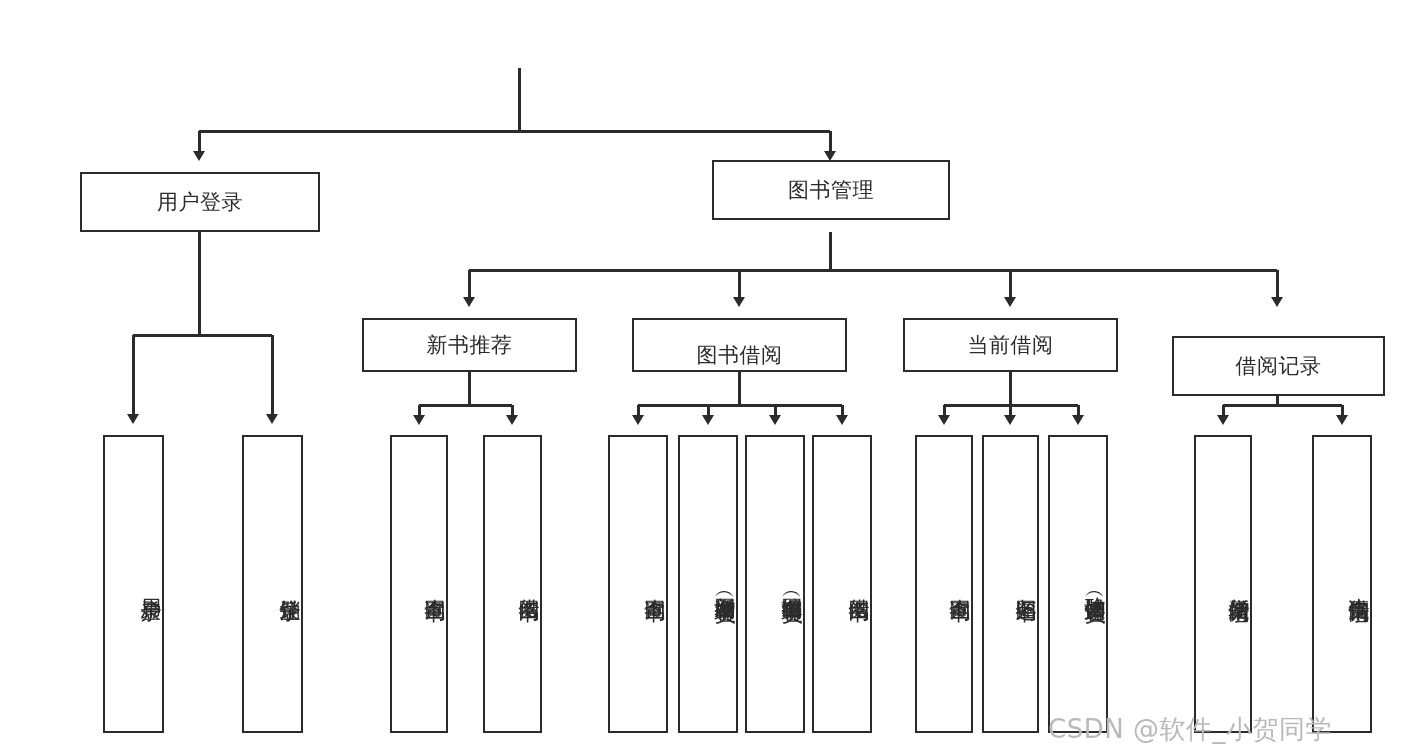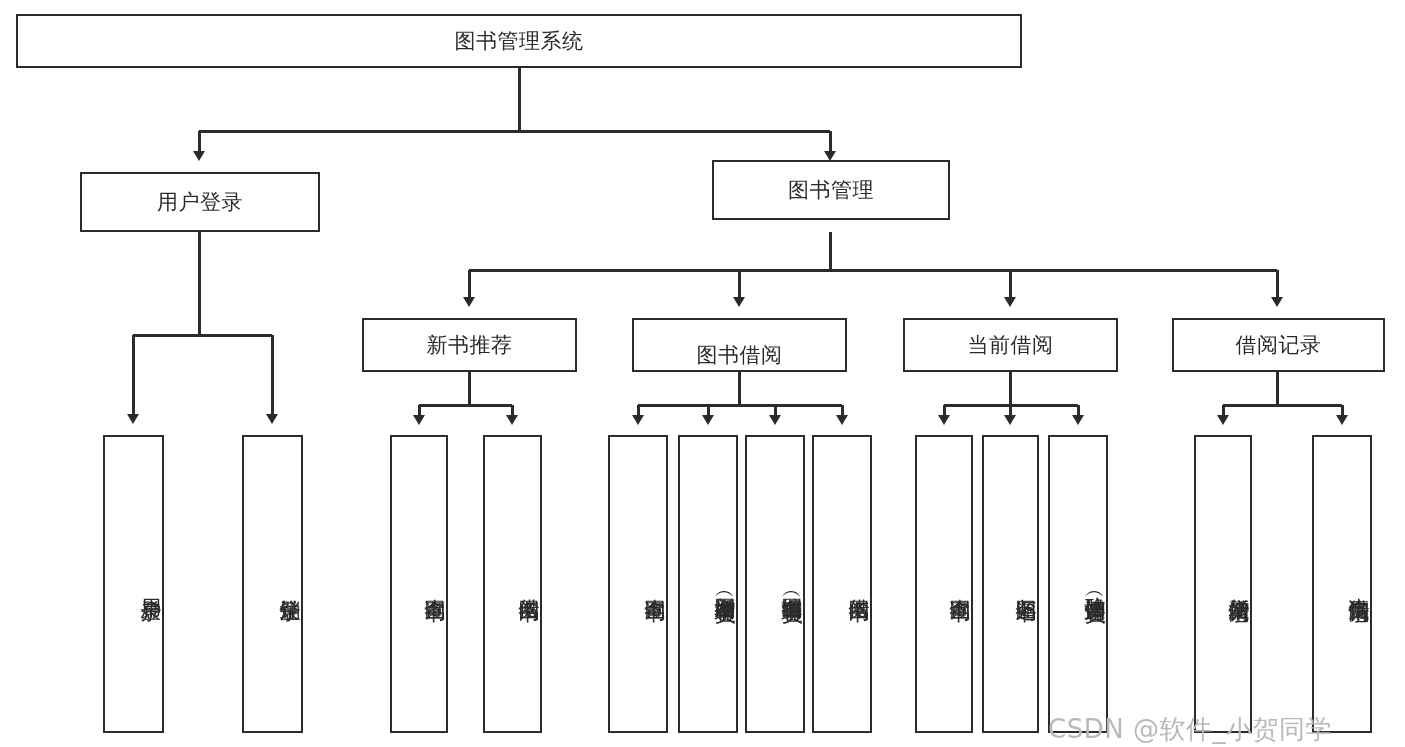--- a/index.html
+++ b/index.html
@@ -116,41 +116,38 @@
       <path d="M1010,405 L1010,416" marker-end="url(#arrow)"></path>
       <path d="M1078,405 L1078,416" marker-end="url(#arrow)"></path>
 
       <path d="M1277,372 L1277,405"></path>
       <path d="M1223,405 L1342,405"></path>
       <path d="M1223,405 L1223,416" marker-end="url(#arrow)"></path>
       <path d="M1342,405 L1342,416" marker-end="url(#arrow)"></path>
     </g>
   </svg>
 
-  <div class="node horiz" id="n-root" style="left: 16px; top: 14px; width: 1006px; height: 54px;">
-    <span>图书管理系统</span>
-  </div>
 
   <div class="node horiz" id="n-l2-0" style="left: 80px; top: 172px; width: 240px; height: 60px;">
     <span>用户登录</span>
   </div>
   <div class="node horiz" id="n-l2-1" style="left: 712px; top: 160px; width: 238px; height: 60px;">
     <span>图书管理</span>
   </div>
 
   <div class="node horiz" id="n-l3-0" style="left: 362px; top: 318px; width: 215px; height: 54px;">
     <span>新书推荐</span>
   </div>
   <div class="node horiz" id="n-l3-1" style="left: 632px; top: 318px; width: 215px; height: 54px; align-items: flex-end;">
     <span>图书借阅</span>
   </div>
   <div class="node horiz" id="n-l3-2" style="left: 903px; top: 318px; width: 215px; height: 54px;">
     <span>当前借阅</span>
   </div>
-  <div class="node horiz" id="n-l3-3" style="left: 1172px; top: 318px; width: 213px; height: 54px;">
+  <div class="node horiz" id="n-l3-3" style="left: 1172px; top: 336px; width: 213px; height: 60px;">
     <span>借阅记录</span>
   </div>
 
   <div class="node vert" id="n-lf-0" style="left: 103px; top: 435px; width: 61px; height: 298px;">
     <span class="vlabel">用户登录</span>
   </div>
   <div class="node vert" id="n-lf-1" style="left: 242px; top: 435px; width: 61px; height: 298px;">
     <span class="vlabel">注销登录</span>
   </div>
   <div class="node vert" id="n-lf-2" style="left: 390px; top: 435px; width: 58px; height: 298px;">

